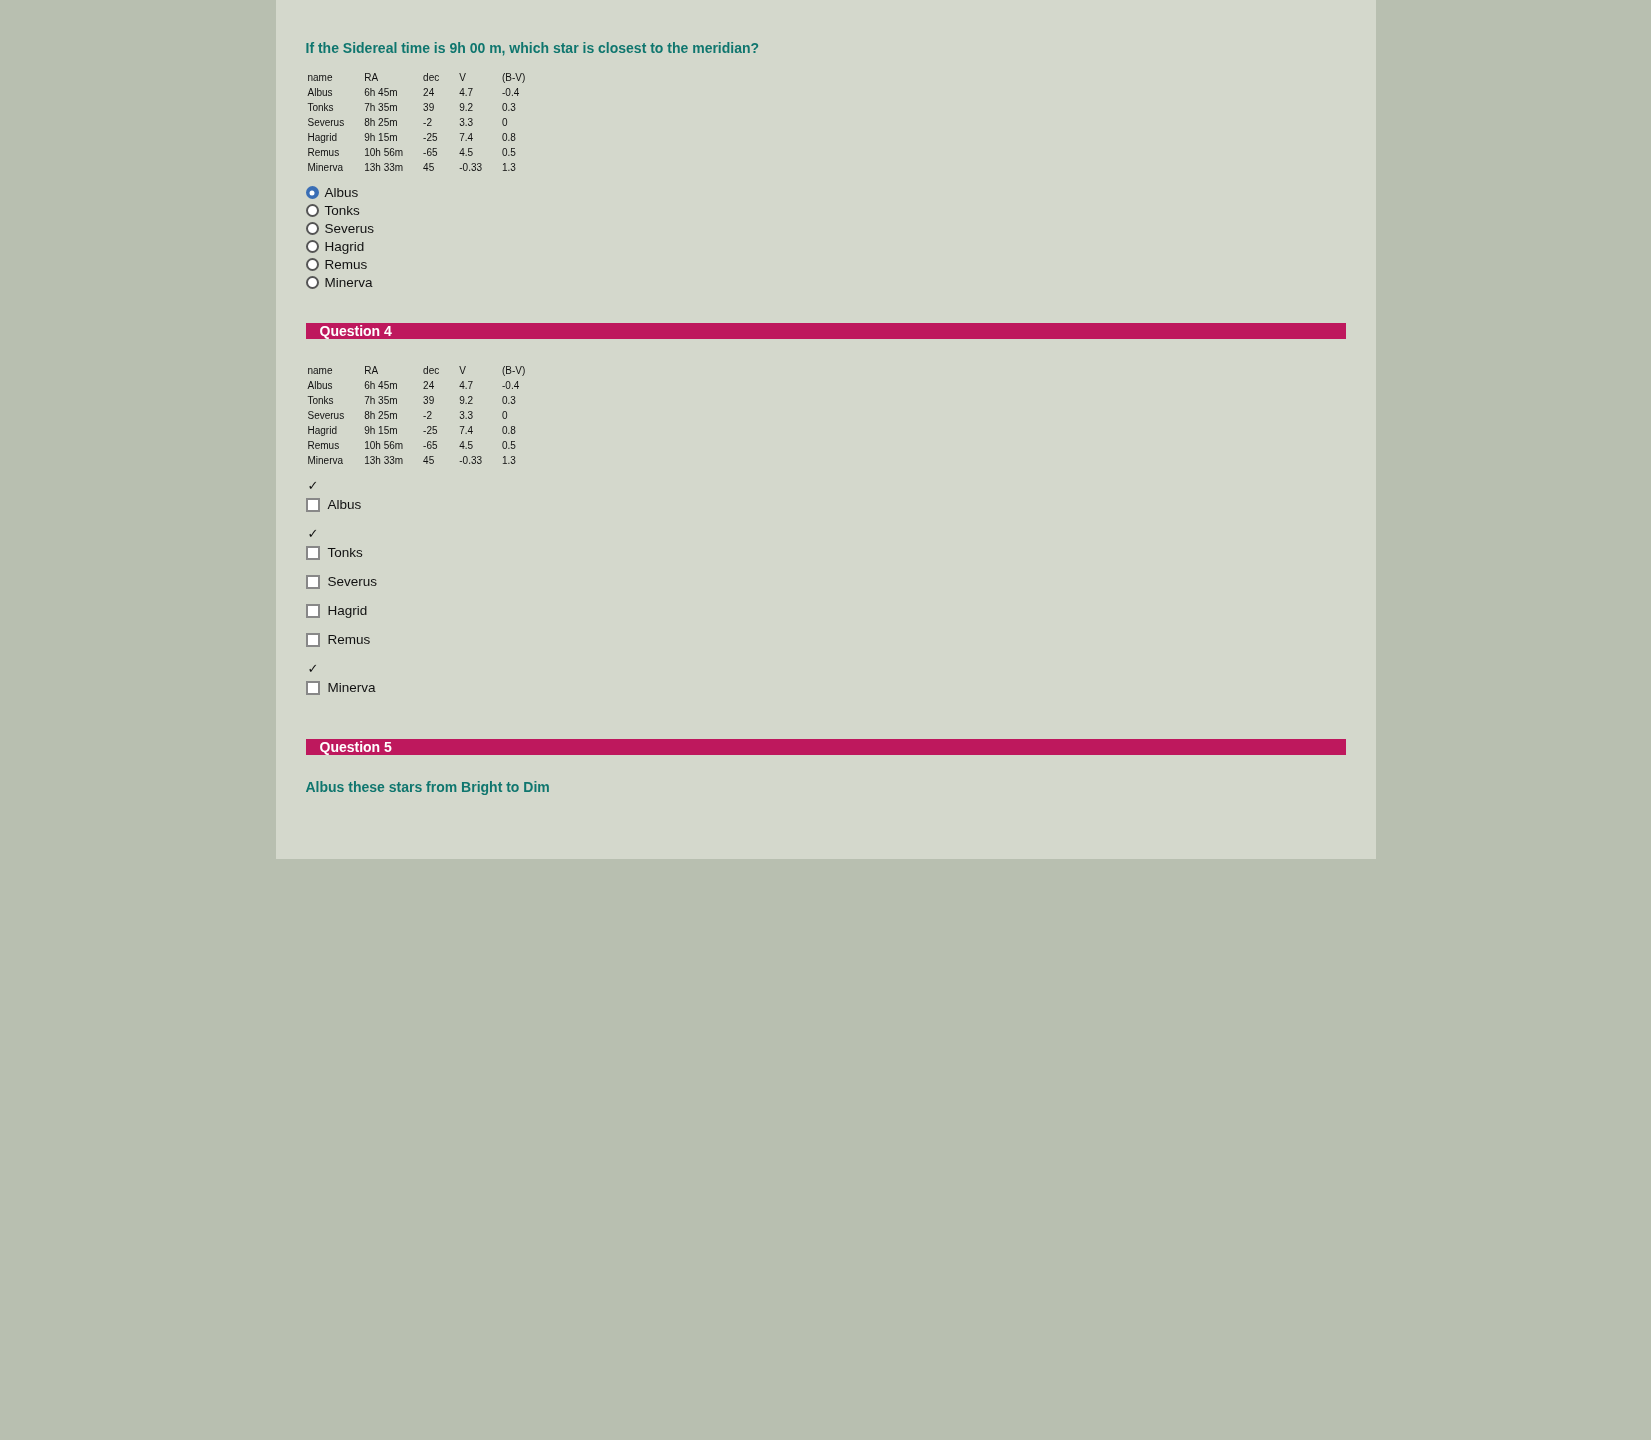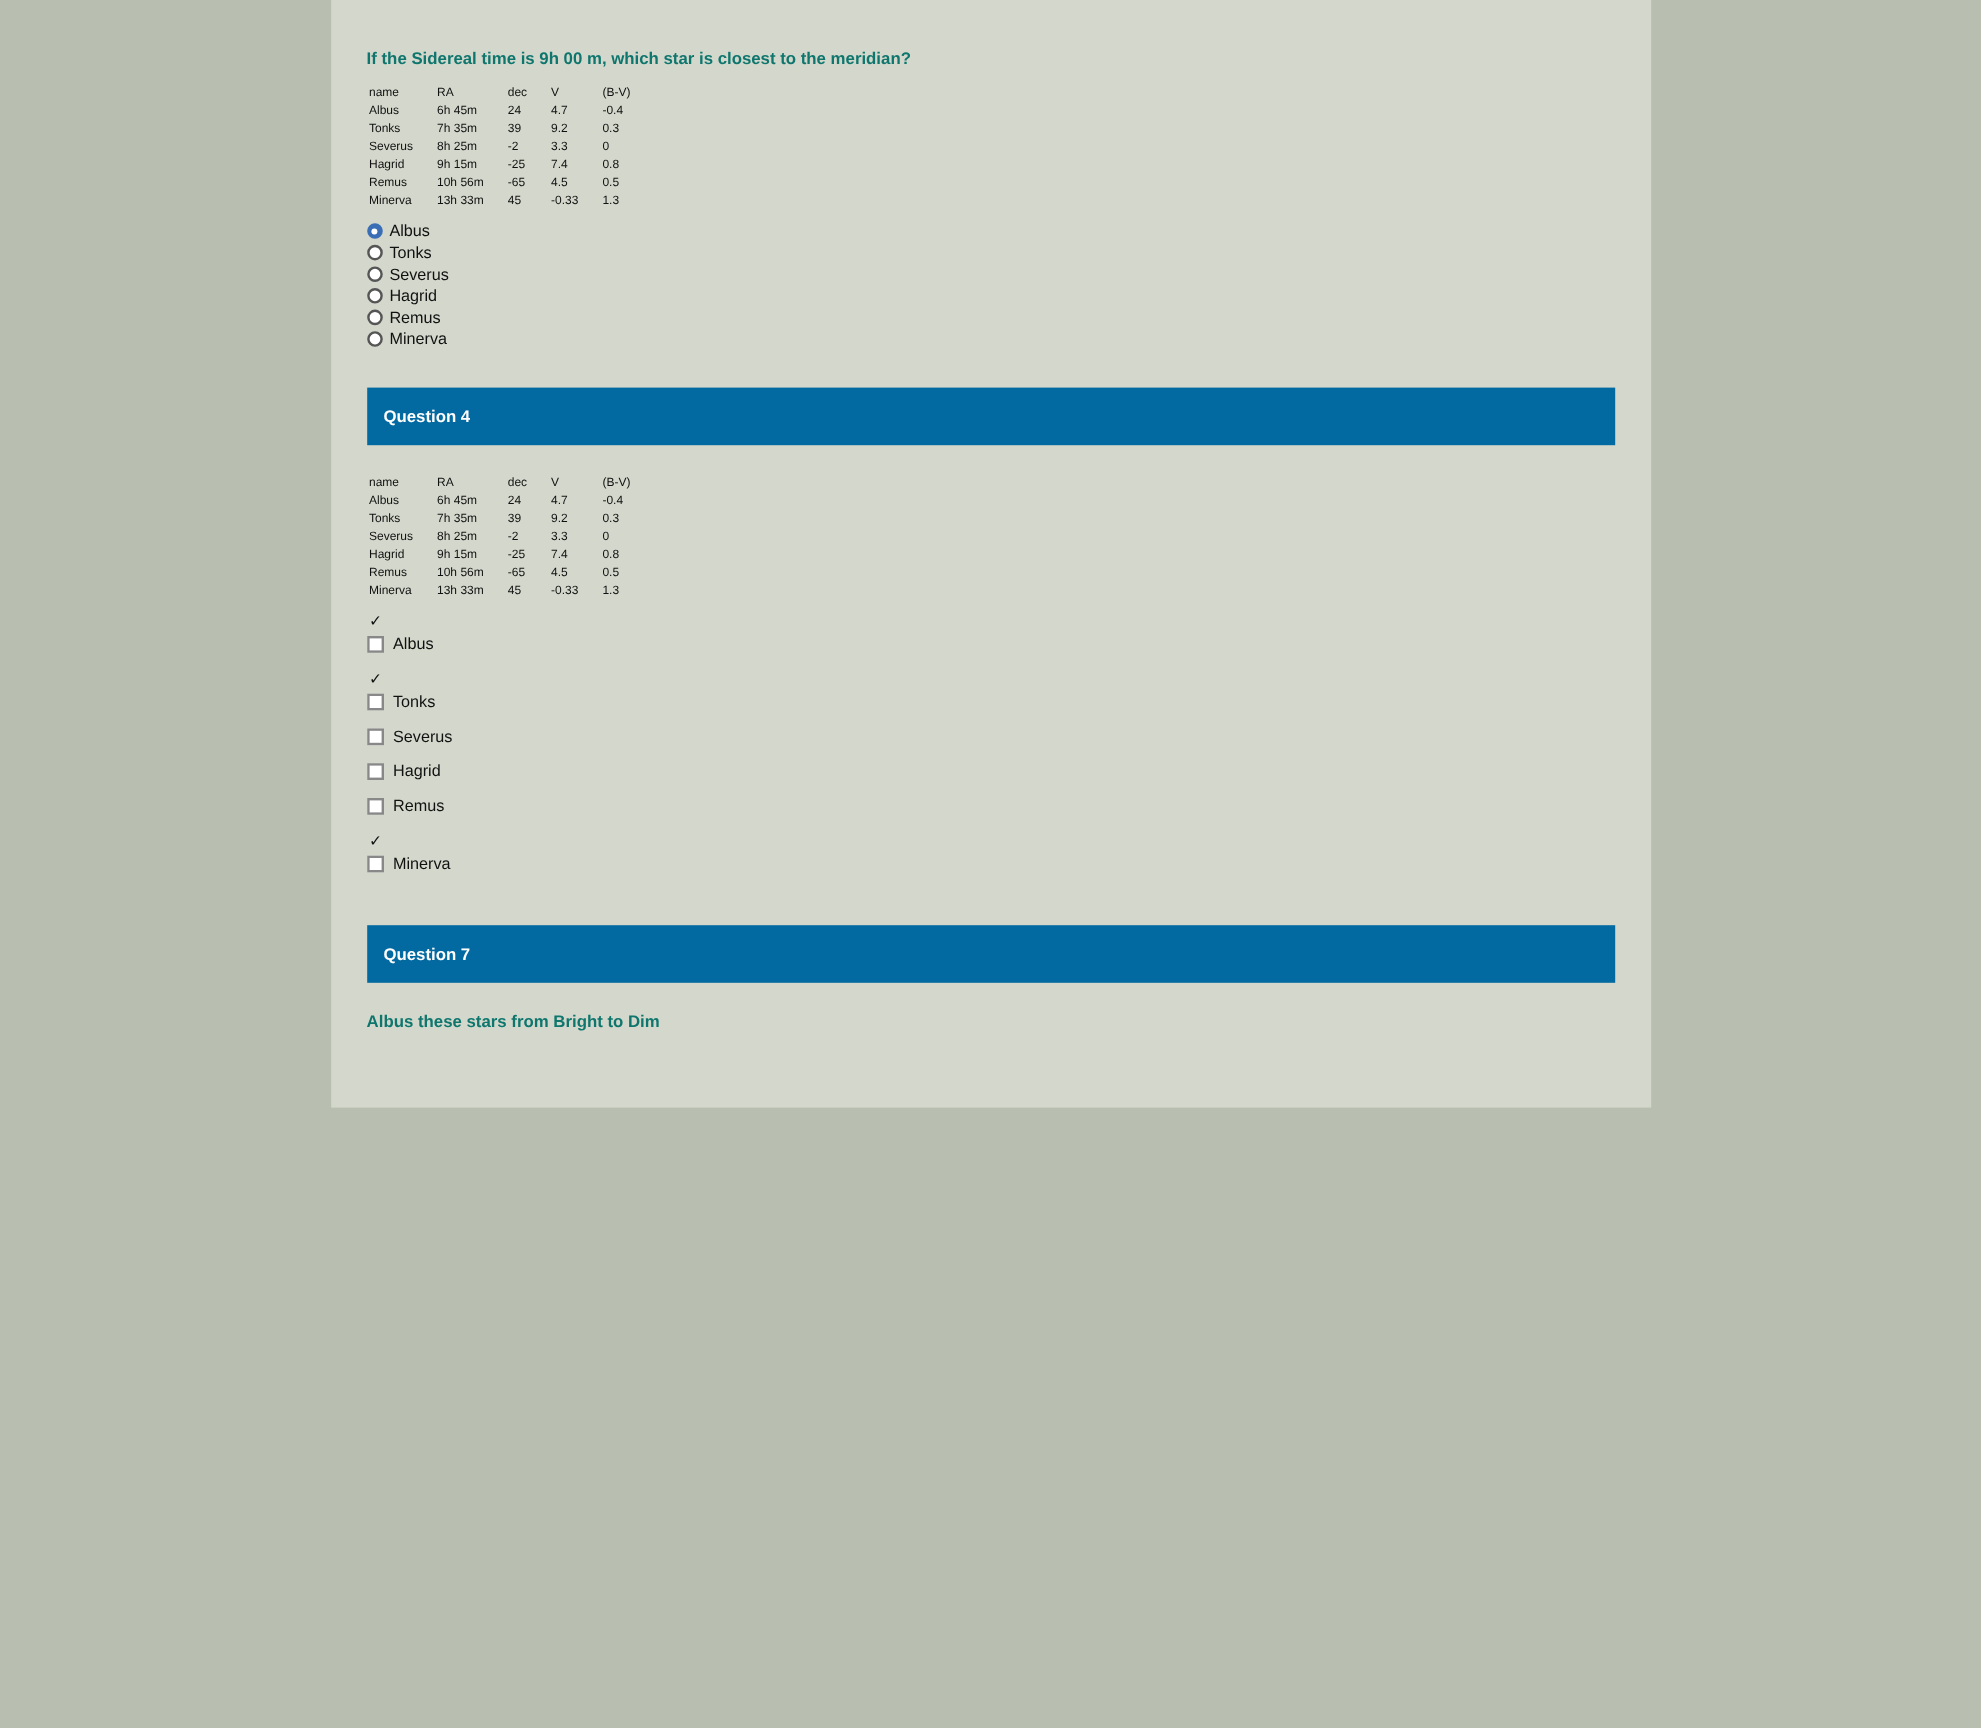--- a/index.html
+++ b/index.html
@@ -75,25 +75,25 @@
       width: 5px;
       height: 5px;
       background: white;
       border-radius: 50%;
       position: absolute;
       top: 50%;
       left: 50%;
       transform: translate(-50%, -50%);
     }
     .section-header {
-      background: #0369a1;
+      background: #be185d;
       color: white;
       font-size: 14px;
       font-weight: bold;
-      padding: 16px 14px;
+      padding: 0 14px;
       margin: 10px 0 14px 0;
     }
     .checkbox-section {
       margin-top: 4px;
     }
     .checkbox-item {
       display: flex;
       align-items: center;
       margin-bottom: 14px;
       font-size: 13.5px;
@@ -312,21 +312,21 @@
             <span class="checkmark-only">✓</span>
             <div class="checkbox-item">
               <span class="checkbox-box"></span>
               <span class="checkbox-label">Minerva</span>
             </div>
           </div>
         </div>
     </div>
 
     <div class="section-header">
-      <span>Question 7</span>
+      <span>Question 5</span>
     </div>
 
     <div class="question-block">
       <div class="question-text">Albus these stars from Bright to Dim</div>
     </div>
 
   </div>
 </div>
 
 </body></html>

